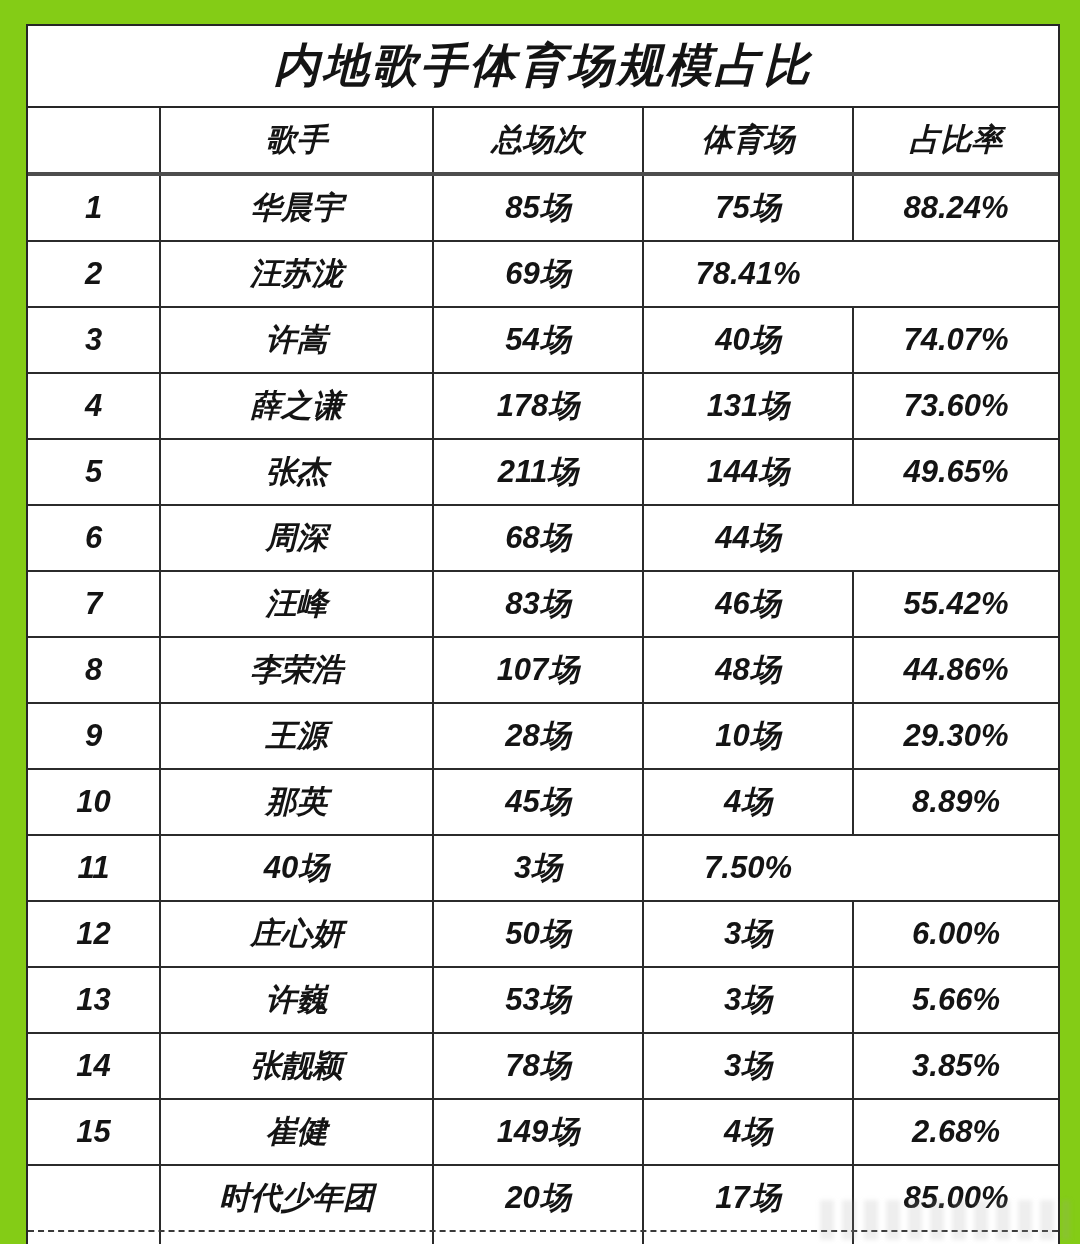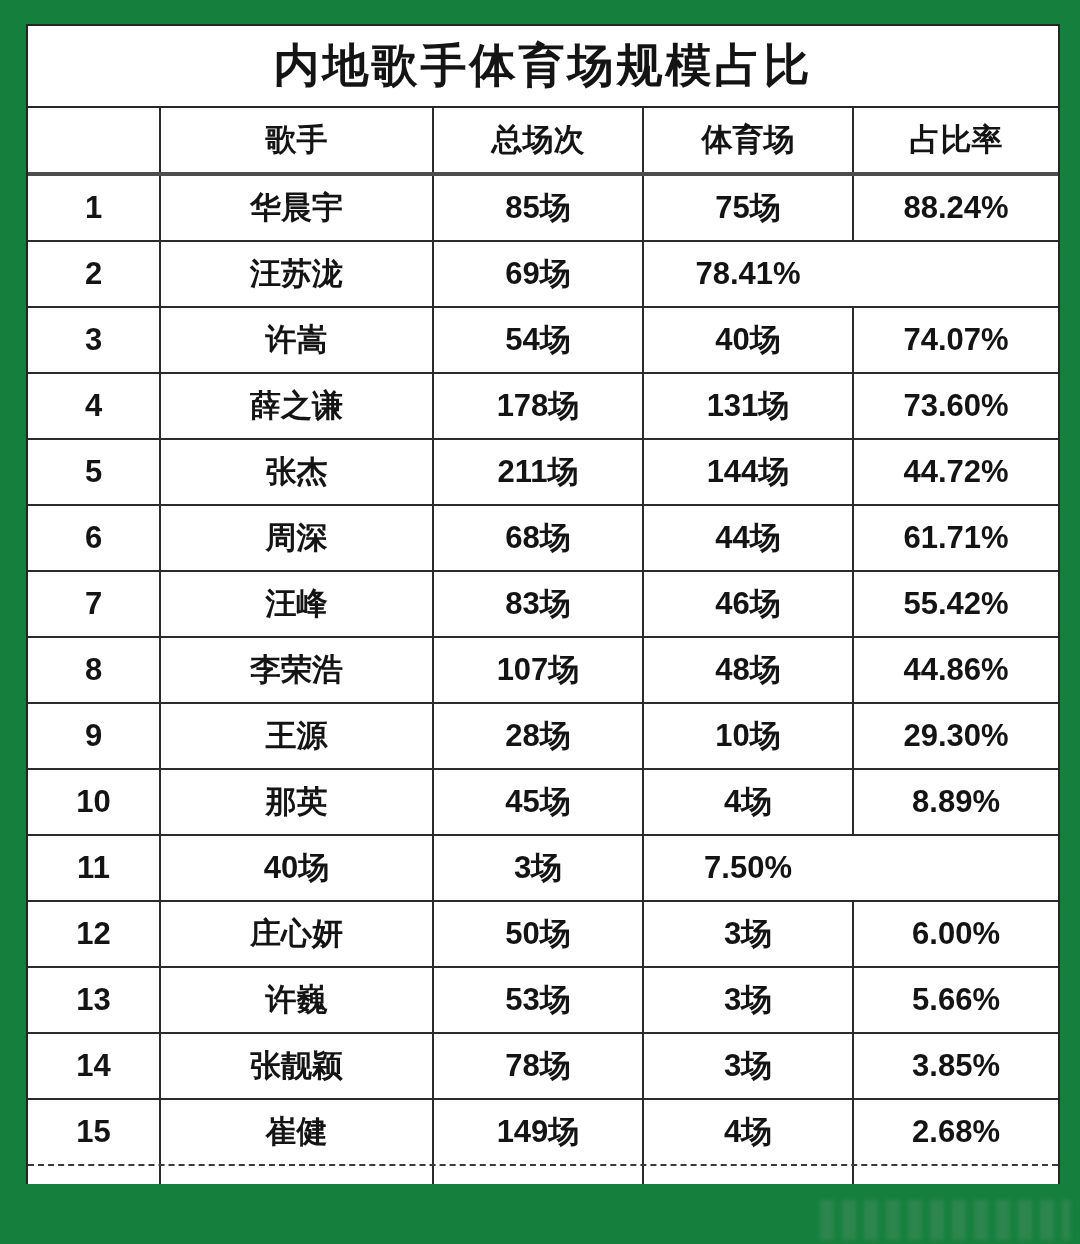--- a/index.html
+++ b/index.html
@@ -5,23 +5,24 @@
   html, body {
     margin: 0;
     padding: 0;
     background: #ffffff;
     font-family: "Liberation Sans", "DejaVu Sans", sans-serif;
   }
   .canvas {
     position: relative;
     width: 1080px;
     height: 1244px;
-    background: #15803d;
+    background: #84cc16;
     overflow: hidden;
     color: #141414;
+    font-style: italic;
   }
   .stats-table {
     position: absolute;
     left: 26px;
     top: 24px;
     width: 1034px;
     border: 2px solid #262626;
     border-bottom: none;
     box-sizing: border-box;
     background: #ffffff;
@@ -132,29 +133,28 @@
     <div class="cell">178场</div>
     <div class="cell">131场</div>
     <div class="cell">73.60%</div>
   </div>
 
   <div class="grid-row">
     <div class="cell">5</div>
     <div class="cell">张杰</div>
     <div class="cell">211场</div>
     <div class="cell">144场</div>
-    <div class="cell">44.72%</div>
+    <div class="cell">49.65%</div>
   </div>
 
   <div class="grid-row">
     <div class="cell">6</div>
     <div class="cell">周深</div>
     <div class="cell">68场</div>
     <div class="cell">44场</div>
-    <div class="cell">61.71%</div>
   </div>
 
   <div class="grid-row">
     <div class="cell">7</div>
     <div class="cell">汪峰</div>
     <div class="cell">83场</div>
     <div class="cell">46场</div>
     <div class="cell">55.42%</div>
   </div>
 
@@ -214,20 +214,27 @@
   </div>
 
   <div class="grid-row">
     <div class="cell">15</div>
     <div class="cell">崔健</div>
     <div class="cell">149场</div>
     <div class="cell">4场</div>
     <div class="cell">2.68%</div>
   </div>
 
+  <div class="grid-row">
+    <div class="cell"></div>
+    <div class="cell">时代少年团</div>
+    <div class="cell">20场</div>
+    <div class="cell">17场</div>
+    <div class="cell">85.00%</div>
+  </div>
 </div>
 
     <div class="grid-row partial-row">
       <div class="cell"></div>
       <div class="cell"></div>
       <div class="cell"></div>
       <div class="cell"></div>
       <div class="cell"></div>
     </div>
 

